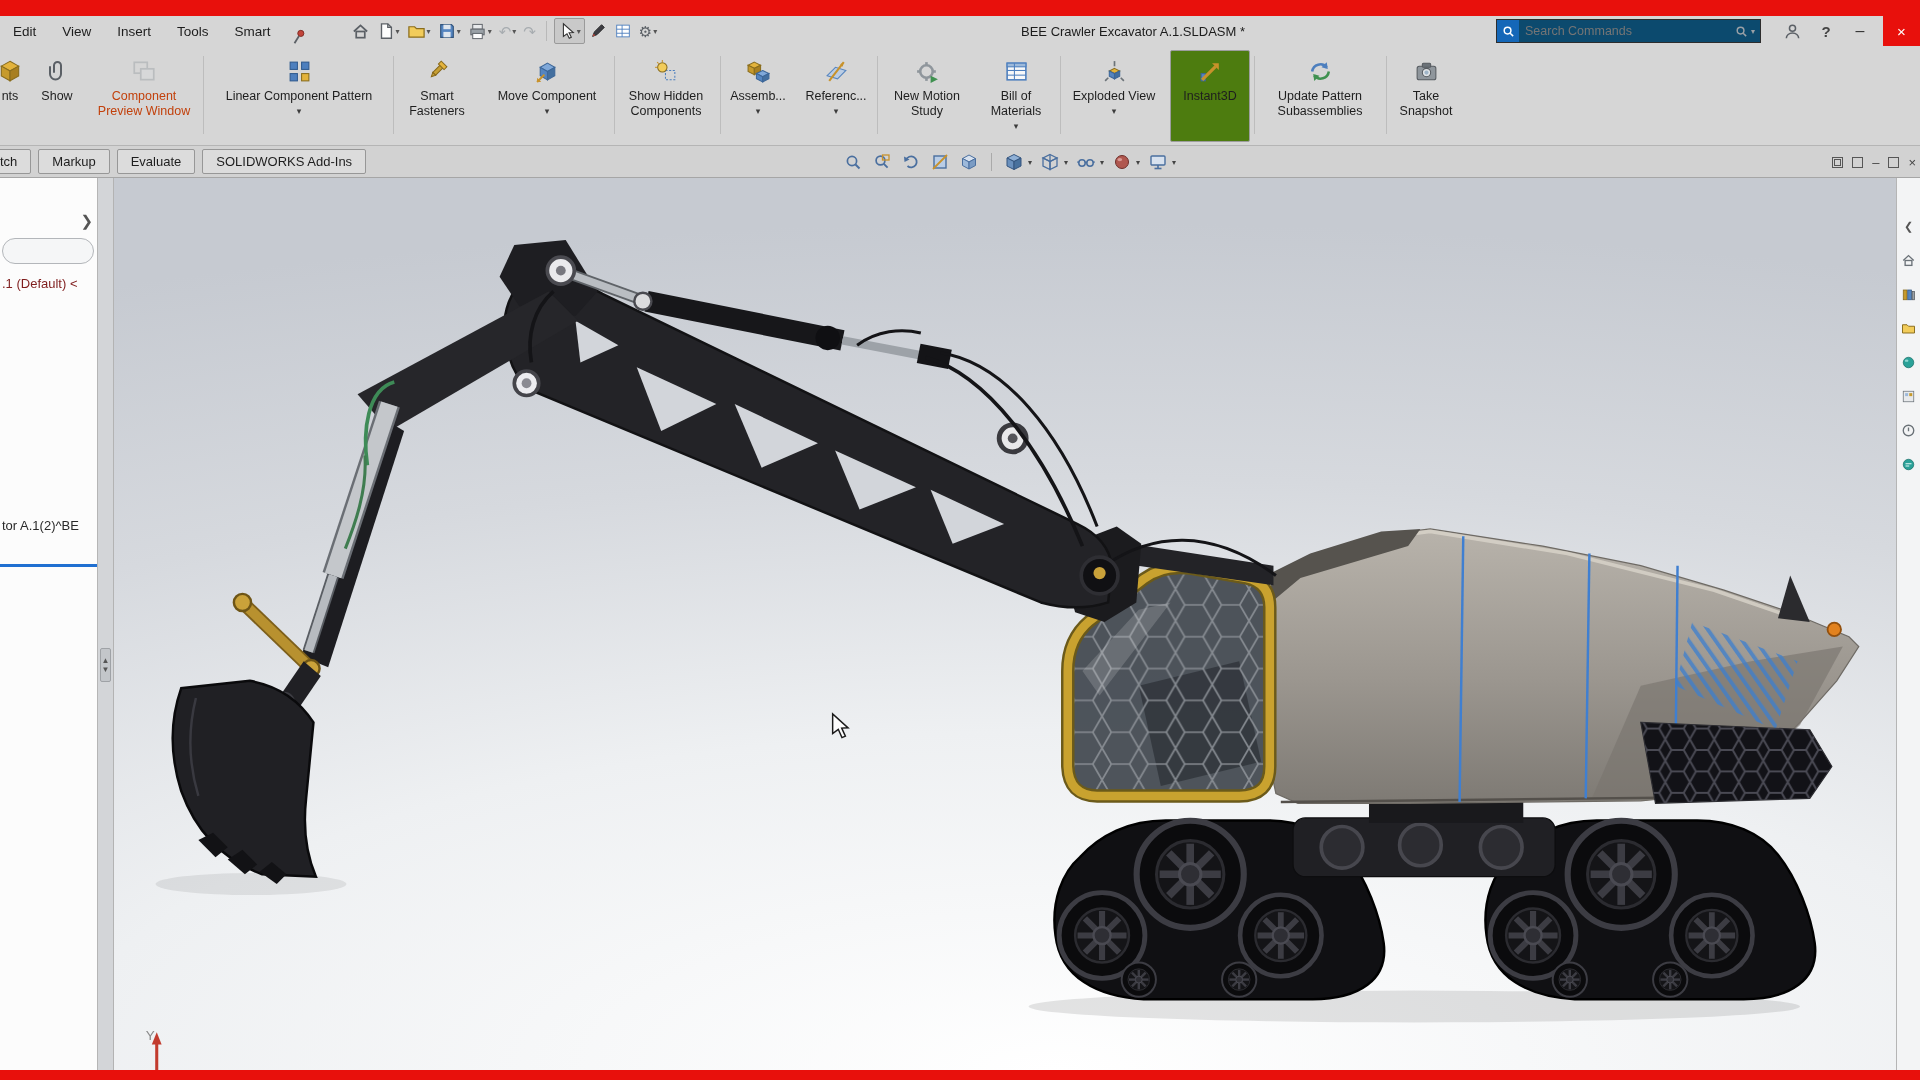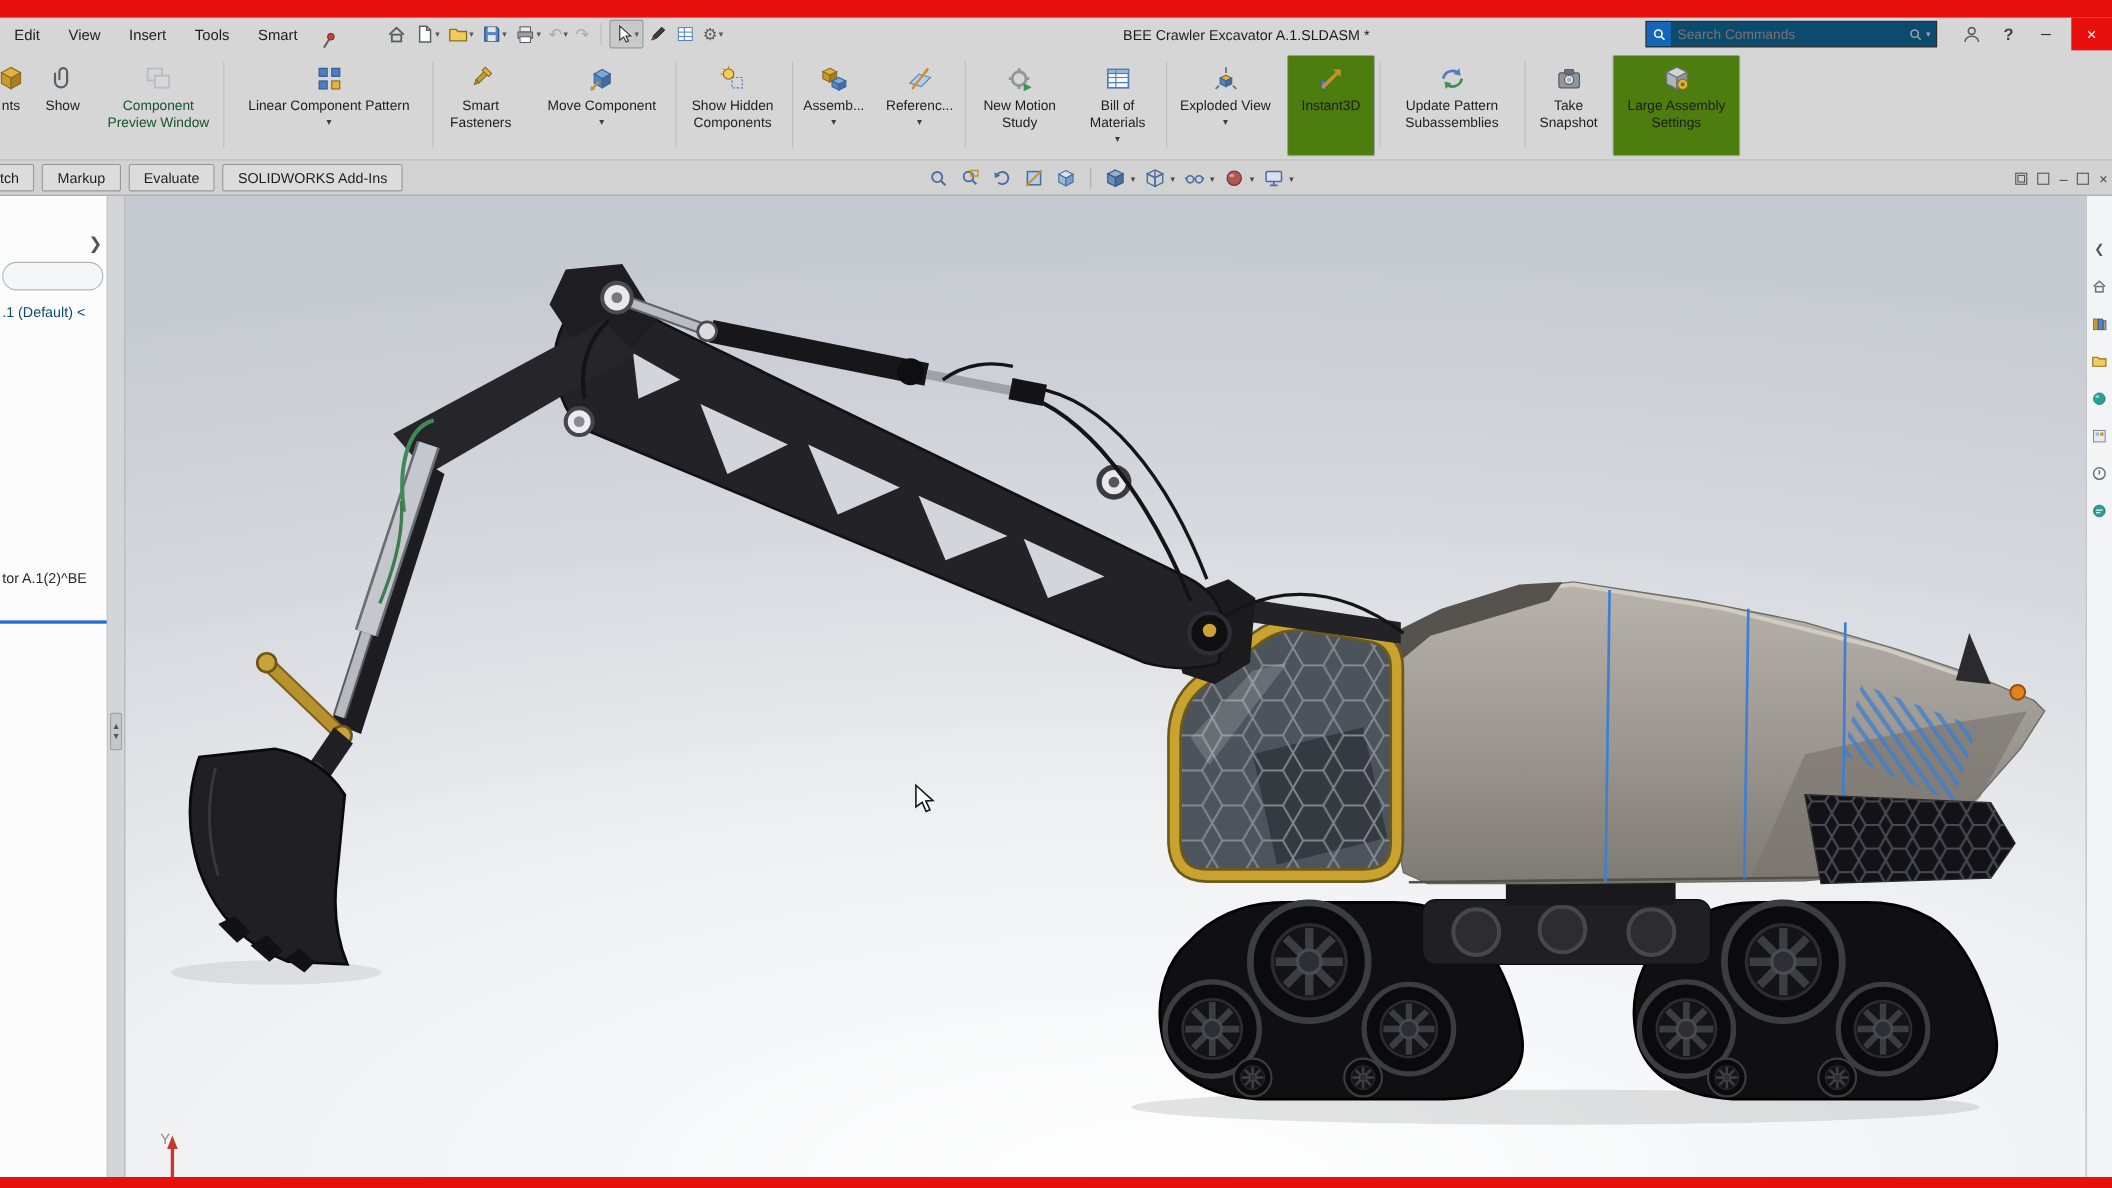--- a/index.html
+++ b/index.html
@@ -34,21 +34,21 @@
   .help-q{font-size:15px;font-weight:bold;color:#444}
   .min-dash{font-size:16px;color:#333}
   .win-close{width:37px;height:30px;background:#e8100c;display:flex;align-items:center;justify-content:center;color:#fff;font-size:15px;margin-left:6px}
 
   
   .ribbon{position:absolute;top:46px;left:0;right:0;height:100px;background:#d6d6d6;border-bottom:1px solid #b5b5b5;z-index:7}
   .rbtn{position:absolute;top:4px;height:92px;display:flex;flex-direction:column;align-items:center;padding-top:5px;text-align:center;border-radius:2px;border:1px solid transparent}
   .rbtn.active{background:#4d7c0f;border-color:#9d9d9d}
   .ricon{height:30px;display:flex;align-items:center;justify-content:center}
   .rlabel{font-size:12.5px;line-height:15px;margin-top:3px;color:#1e1e1e}
-  .rbtn.disabled .rlabel{color:#14532d}
+  .rbtn.disabled .rlabel{color:#c2410c}
   .rbtn.disabled .ricon{opacity:.45}
   .rarrow{font-size:9px;color:#3c3c3c;margin-top:2px}
   .rsep{position:absolute;top:10px;height:78px;width:1px;background:#bdbdbd}
 
   
   .tabrow{position:absolute;top:146px;left:0;right:0;height:32px;background:#d2d2d2;border-bottom:1px solid #a6a6a6;z-index:7;display:flex;align-items:center}
   .tab{border:1px solid #979797;background:#dcdcdc;padding:4px 13px;margin-right:7px;border-radius:2px;font-size:13px;color:#1e1e1e;white-space:nowrap}
   .tab.partial{margin-left:-14px}
   .hud{position:absolute;left:842px;top:0;height:32px;display:flex;align-items:center;gap:7px}
   .hud .hicon{display:flex;align-items:center;justify-content:center;width:22px;height:22px}
@@ -60,21 +60,21 @@
   .sqicon.inner::after{content:"";position:absolute;left:1px;top:1px;width:5px;height:5px;border:1px solid #565656}
   .txticon{font-size:13px;color:#444;line-height:1}
 
   
   .viewport{position:absolute;top:178px;left:0;right:0;bottom:10px;background:radial-gradient(130% 95% at 55% 100%, #ffffff 0%, #eef0f2 40%, #d6d9de 70%, #c6cad1 100%);z-index:0}
   .scene{position:absolute;top:0;left:0;width:1920px;height:1080px;z-index:1;pointer-events:none}
 
   .treepanel{position:absolute;top:178px;left:0;width:98px;bottom:10px;background:#fcfcfc;border-right:1px solid #b5b5b5;z-index:3}
   .tp-expand{position:absolute;right:4px;top:34px;font-size:15px;color:#555}
   .tp-filter{position:absolute;left:2px;right:3px;top:60px;height:26px;border:1px solid #b3b6ba;border-radius:13px;background:#f5f6f7}
-  .tp-config{position:absolute;left:2px;top:98px;font-size:13px;color:#0c4a6e;white-space:nowrap}
+  .tp-config{position:absolute;left:2px;top:98px;font-size:13px;color:#7f1d1d;white-space:nowrap}
   .tp-item{position:absolute;left:2px;top:340px;font-size:13px;color:#2a2a2a;white-space:nowrap}
   .tp-blueline{position:absolute;left:0;right:0;top:386px;height:3px;background:#1f6fd1}
 
   .splitter{position:absolute;top:178px;left:98px;width:16px;bottom:10px;background:#d3d5d8;border-right:1px solid #b3b3b3;z-index:3}
   .split-handle{position:absolute;left:2px;top:470px;width:11px;height:34px;background:#c3c6ca;border:1px solid #9fa2a6;border-radius:2px;display:flex;flex-direction:column;align-items:center;justify-content:center;font-size:8px;color:#555;line-height:9px}
 
   .taskpane{position:absolute;top:178px;right:0;width:24px;bottom:10px;background:#f3f4f5;border-left:1px solid #b5b5b5;z-index:3;display:flex;flex-direction:column;align-items:center;padding-top:40px;gap:18px}
   .tpn-ico{width:16px;height:16px;display:flex;align-items:center;justify-content:center}
 </style>
 </head>
@@ -423,33 +423,20 @@
             <rect x="3" y="7" width="18" height="13" rx="2" fill="#8f969c" stroke="#565b60"></rect>
             <rect x="8" y="4" width="8" height="4" rx="1" fill="#6b7278" stroke="#565b60"></rect>
             <circle cx="12" cy="13" r="4" fill="#dfe3e6" stroke="#565b60"></circle>
             <circle cx="12" cy="13" r="2" fill="#9fb5c8"></circle>
           </svg>
       </span>
       <span class="rlabel">Take Snapshot</span>
 
     </div>
 
-    <div class="rbtn active" style="left:1466px;width:116px">
-      <span class="ricon">
-        <svg width="25" height="25" viewBox="0 0 24 24">
-            <polygon points="12,2 21,6.5 12,11 3,6.5" fill="#cfd4d9" stroke="#6b7278"></polygon>
-            <polygon points="3,6.5 12,11 12,21 3,16.5" fill="#aeb4ba" stroke="#6b7278"></polygon>
-            <polygon points="21,6.5 12,11 12,21 21,16.5" fill="#8f969c" stroke="#6b7278"></polygon>
-            <circle cx="17" cy="17" r="4.5" fill="#e3b33c" stroke="#8a6d1d"></circle>
-            <circle cx="17" cy="17" r="1.8" fill="#8a6d1d"></circle>
-          </svg>
-      </span>
-      <span class="rlabel">Large Assembly Settings</span>
-
-    </div>
   </div>
 
   <div class="tabrow">
     <div class="tab partial"><span>tch</span></div>
     <div class="tab"><span>Markup</span></div>
     <div class="tab"><span>Evaluate</span></div>
     <div class="tab"><span>SOLIDWORKS Add-Ins</span></div>
 
     <div class="hud">
       <span class="hicon">

